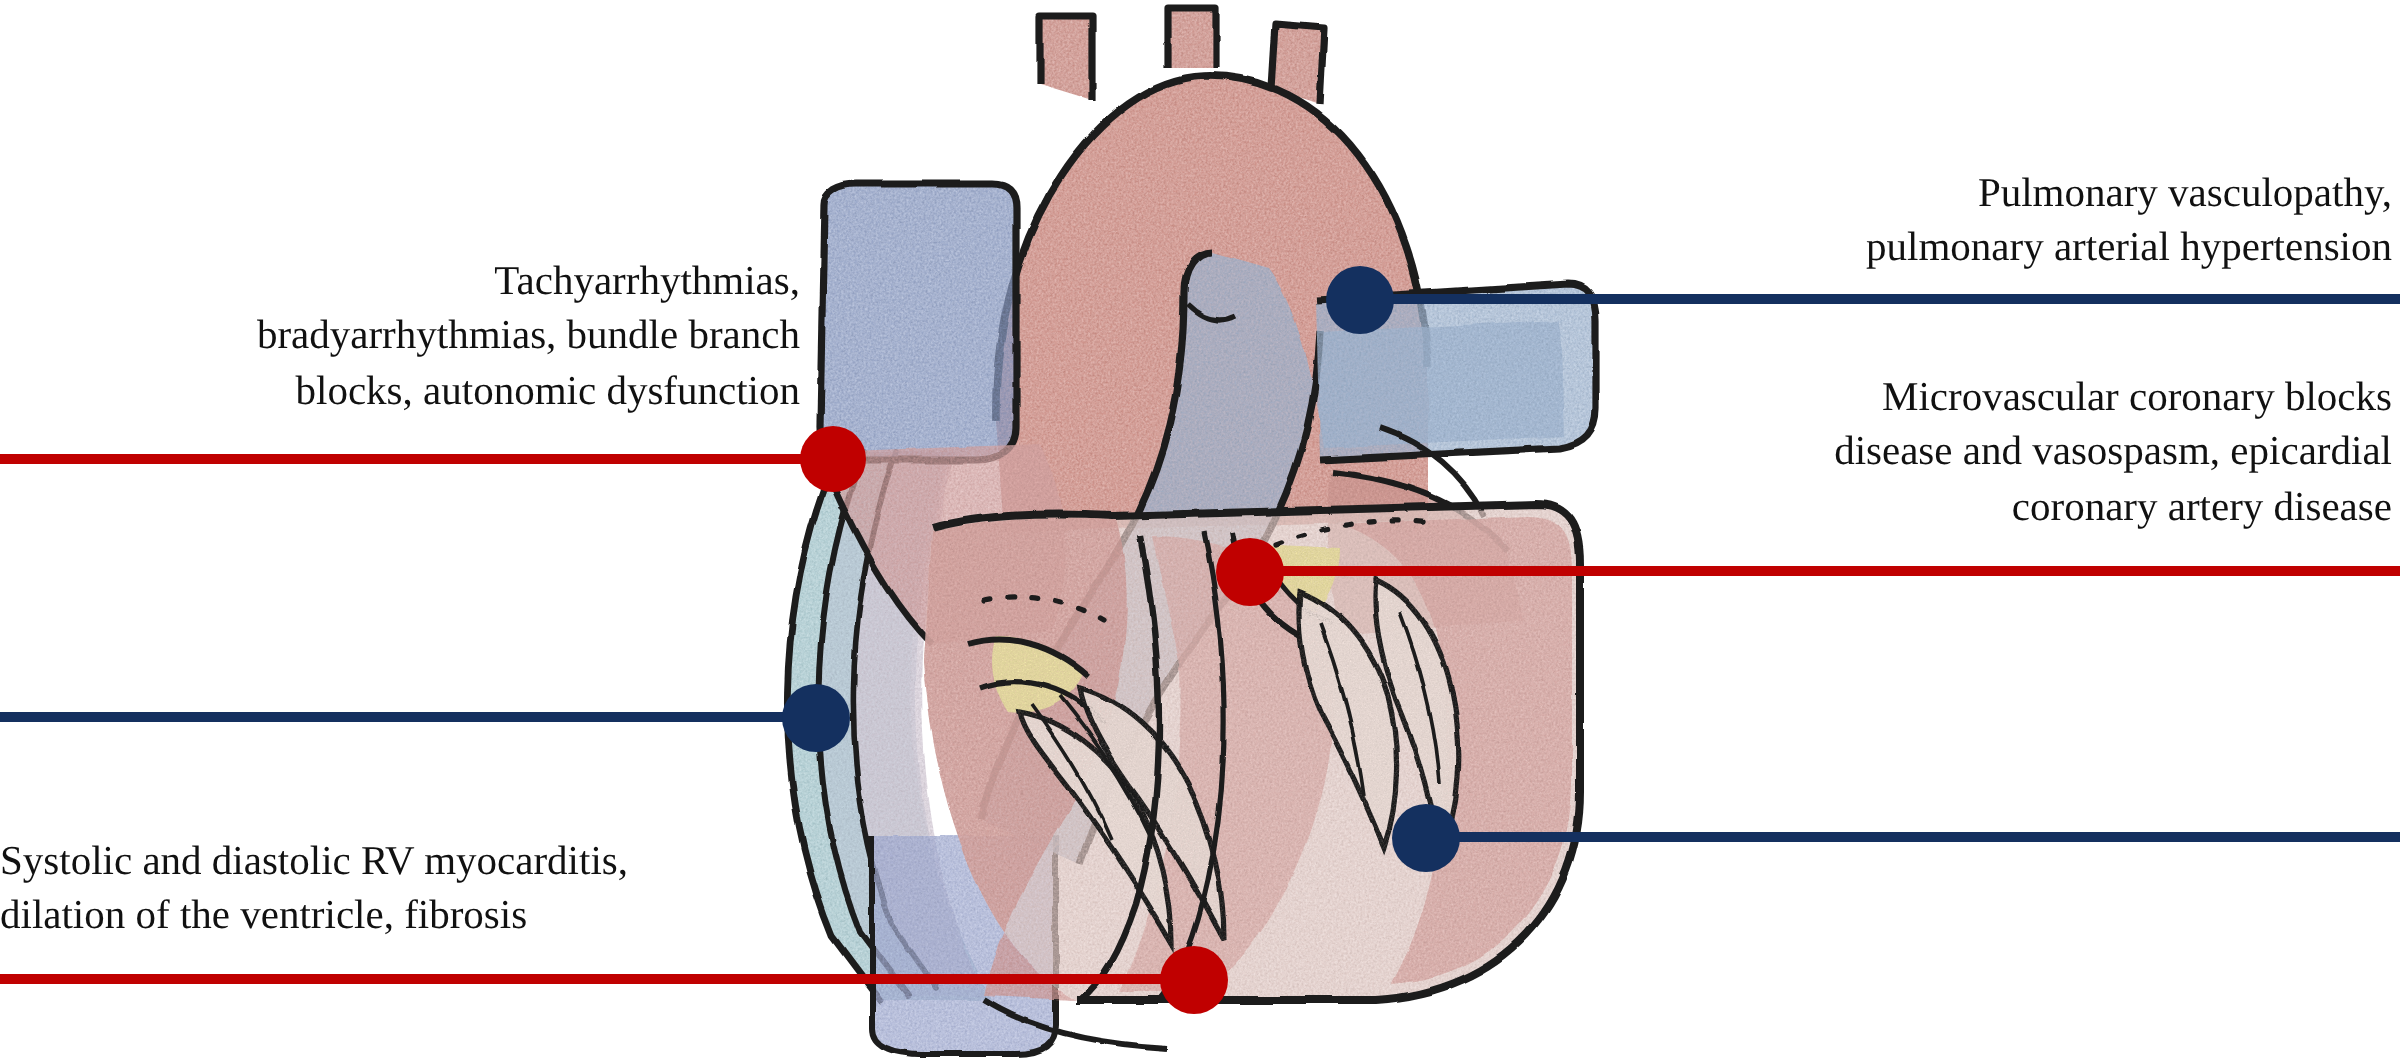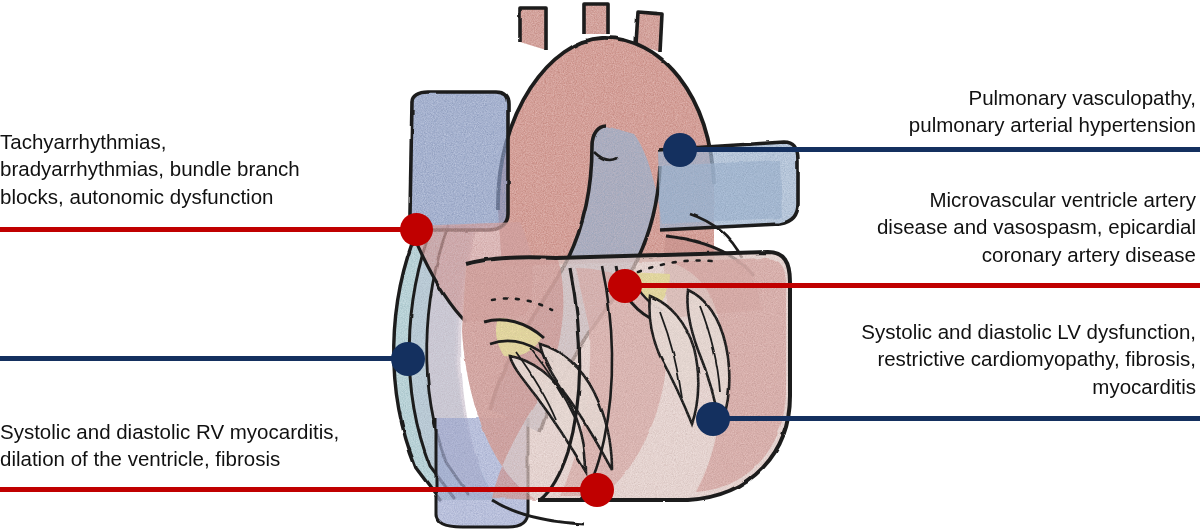--- a/index.html
+++ b/index.html
@@ -19,21 +19,21 @@
   }
   .heart-art {
     position: absolute;
     left: 370px;
     top: 0px;
     width: 450px;
     height: 531px;
   }
   .callout-label {
     position: absolute;
-    font-family: Liberation Sans, sans-serif;
+    font-family: Liberation Serif, serif;
     font-size: 20.5px;
     line-height: 1.33;
     color: #111111;
     white-space: pre-line;
   }
   .label-left  { text-align: left;  }
   .label-right { text-align: right; }
 
   .leader-line {
     position: absolute;
@@ -211,44 +211,41 @@
 
       <g>
         <path d="M 200,268 C 212,330 214,396 198,452 C 190,476 180,492 170,500" fill="none" stroke="#1d1d1d" stroke-width="3.2"></path>
         <path d="M 232,266 C 244,322 246,384 234,440 C 228,468 220,488 210,500" fill="none" stroke="#1d1d1d" stroke-width="2.6"></path>
       </g>
 
       <path d="M 122,500 C 144,514 176,522 214,524" fill="none" stroke="#1d1d1d" stroke-width="3"></path>
     </g>
   </svg>
 
-  <div class="callout-label label-left" style="left:0px; top:128px; width:400px;">Tachyarrhythmias,
+  <div class="callout-label label-left" style="left:0px; top:128px; width:400px;text-align:right;">Tachyarrhythmias,
 bradyarrhythmias, bundle branch
 blocks, autonomic dysfunction</div>
   <div class="leader-line c-red" style="left:0px; top:227px; width:417px;"></div>
   <div class="leader-dot c-red" style="left:400px; top:213px; width:33px; height:33px;"></div>
 
   <div class="leader-line c-navy" style="left:0px; top:356px; width:410px;"></div>
   <div class="leader-dot c-navy" style="left:391px; top:342px; width:34px; height:34px;"></div>
 
   <div class="callout-label label-left" style="left:0px; top:418px; width:420px;">Systolic and diastolic RV myocarditis,
 dilation of the ventricle, fibrosis</div>
   <div class="leader-line c-red" style="left:0px; top:487px; width:600px;"></div>
   <div class="leader-dot c-red" style="left:580px; top:473px; width:34px; height:34px;"></div>
 
   <div class="callout-label label-right" style="right:4px; top:84px; width:420px;">Pulmonary vasculopathy,
 pulmonary arterial hypertension</div>
   <div class="leader-line c-navy" style="left:680px; top:147px; width:520px;"></div>
   <div class="leader-dot c-navy" style="left:663px; top:133px; width:34px; height:34px;"></div>
 
-  <div class="callout-label label-right" style="right:4px; top:186px; width:420px;">Microvascular ventricle artery
+  <div class="callout-label label-right" style="right:4px; top:186px; width:420px;">Microvascular coronary blocks
 disease and vasospasm, epicardial
 coronary artery disease</div>
   <div class="leader-line c-red" style="left:625px; top:283px; width:575px;"></div>
   <div class="leader-dot c-red" style="left:608px; top:269px; width:34px; height:34px;"></div>
 
-  <div class="callout-label label-right" style="right:4px; top:318px; width:420px;">Systolic and diastolic LV dysfunction,
-restrictive cardiomyopathy, fibrosis,
-myocarditis</div>
   <div class="leader-line c-navy" style="left:713px; top:416px; width:487px;"></div>
   <div class="leader-dot c-navy" style="left:696px; top:402px; width:34px; height:34px;"></div>
 
 </div>
 
 </body></html>

